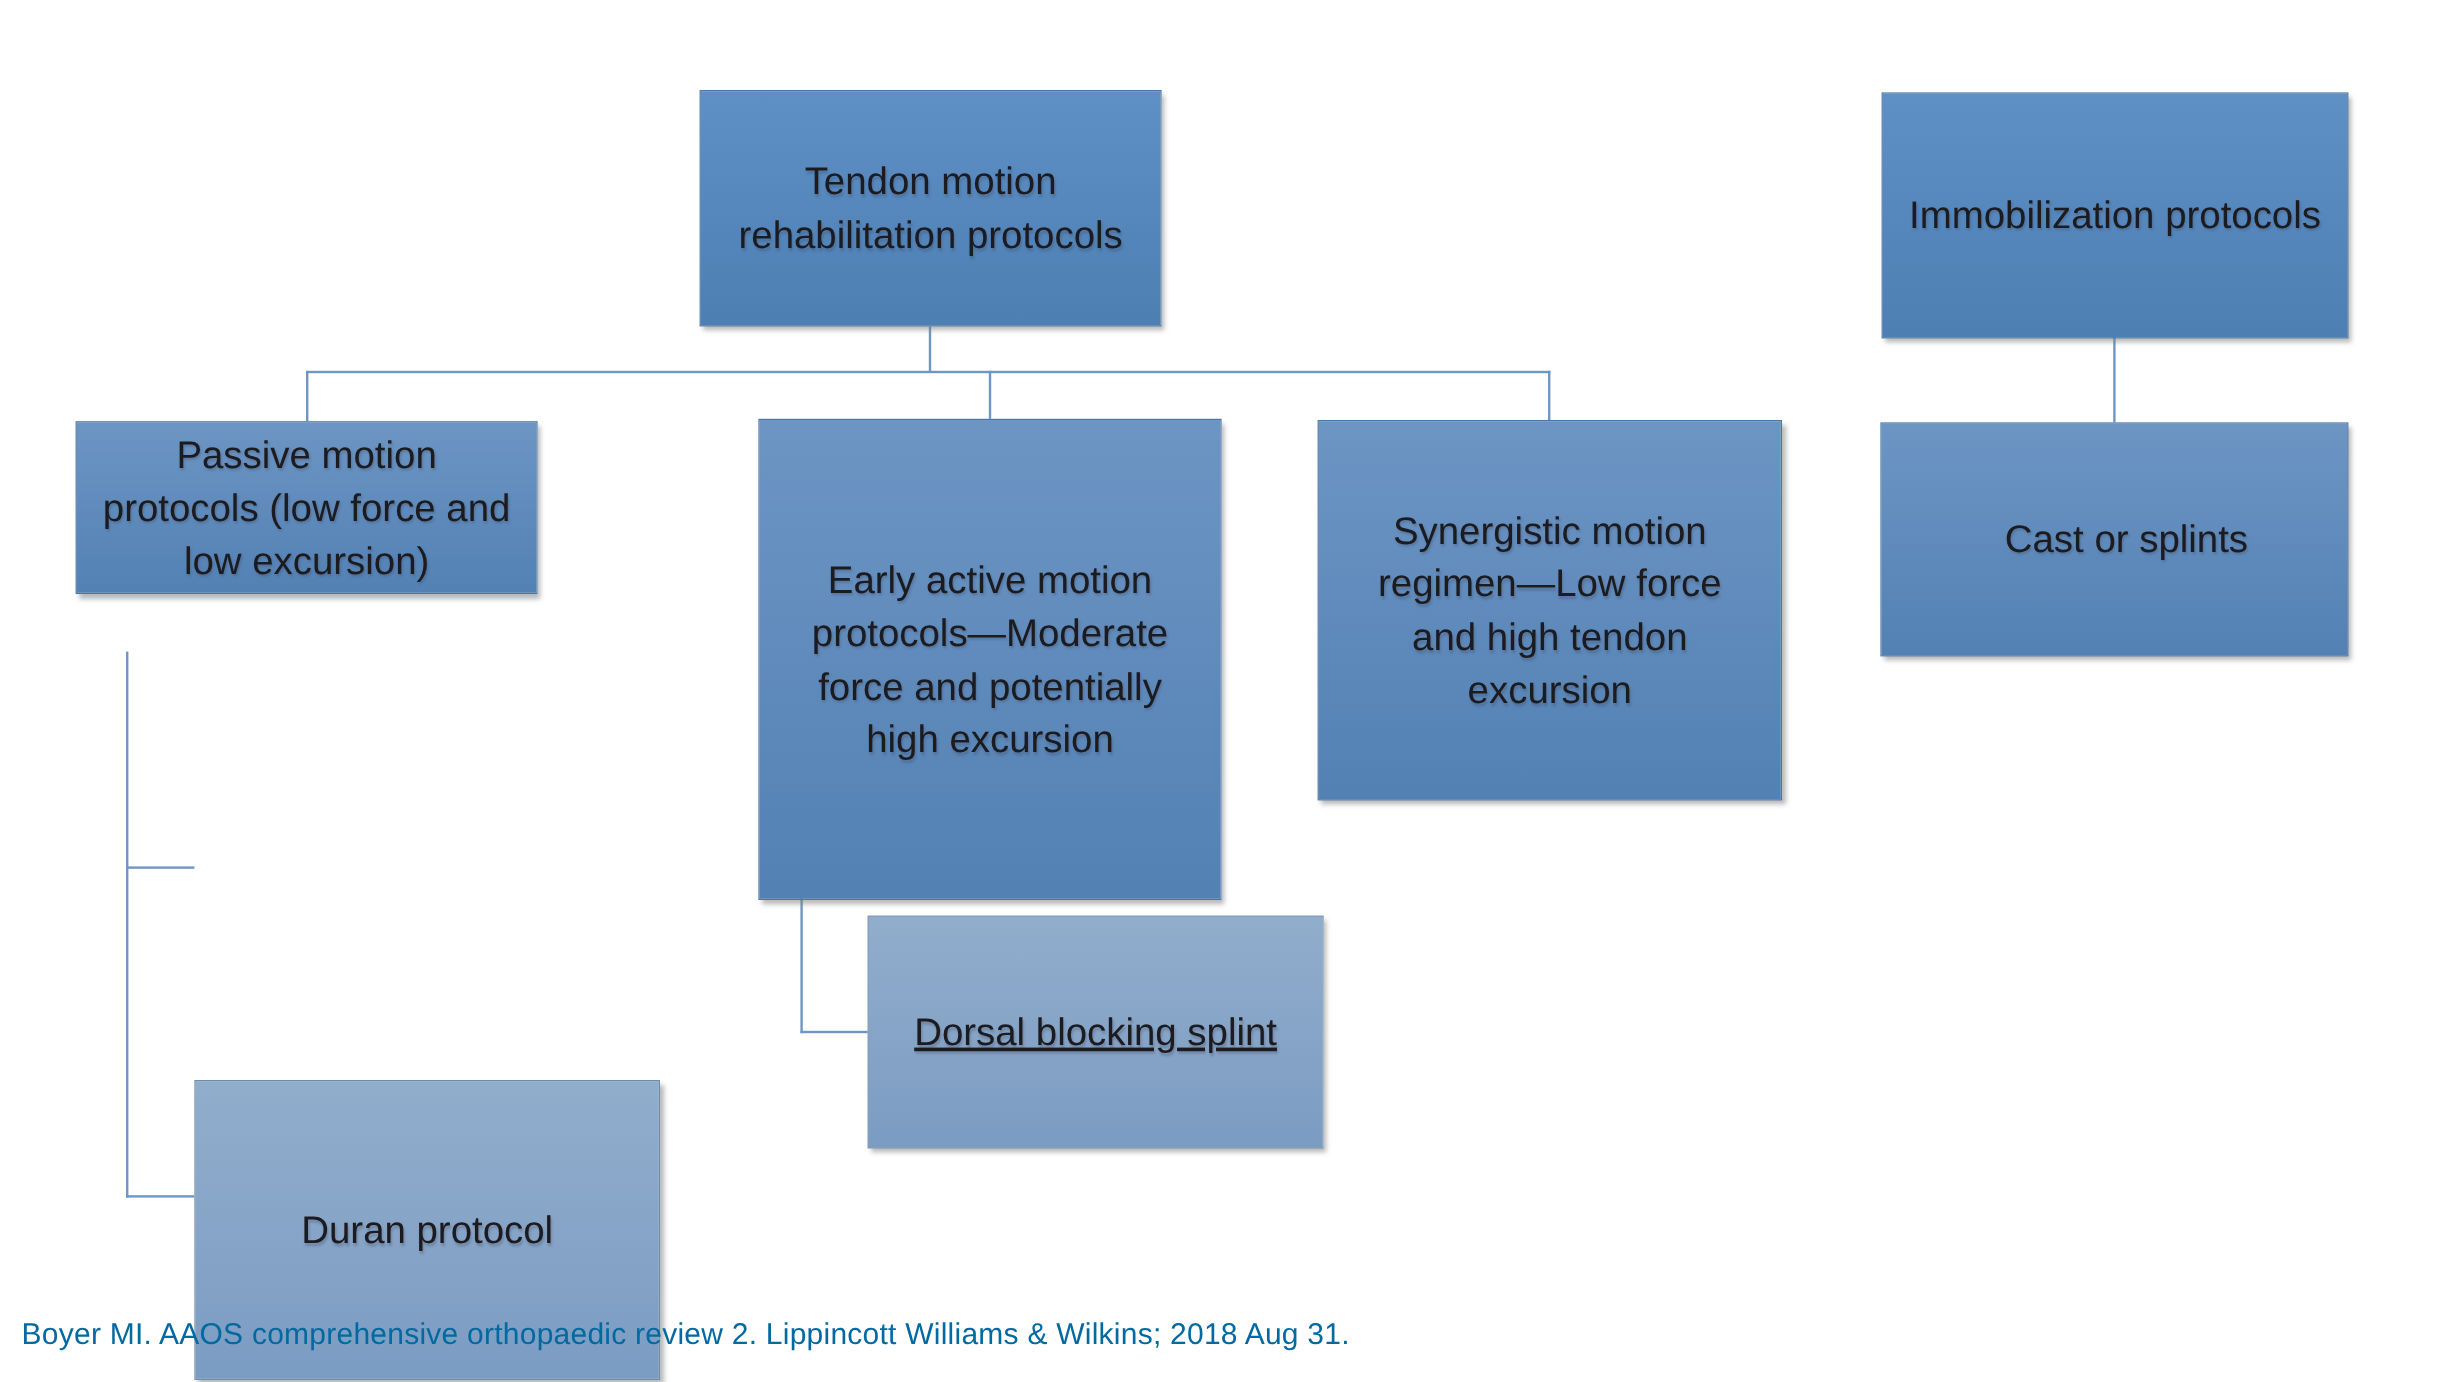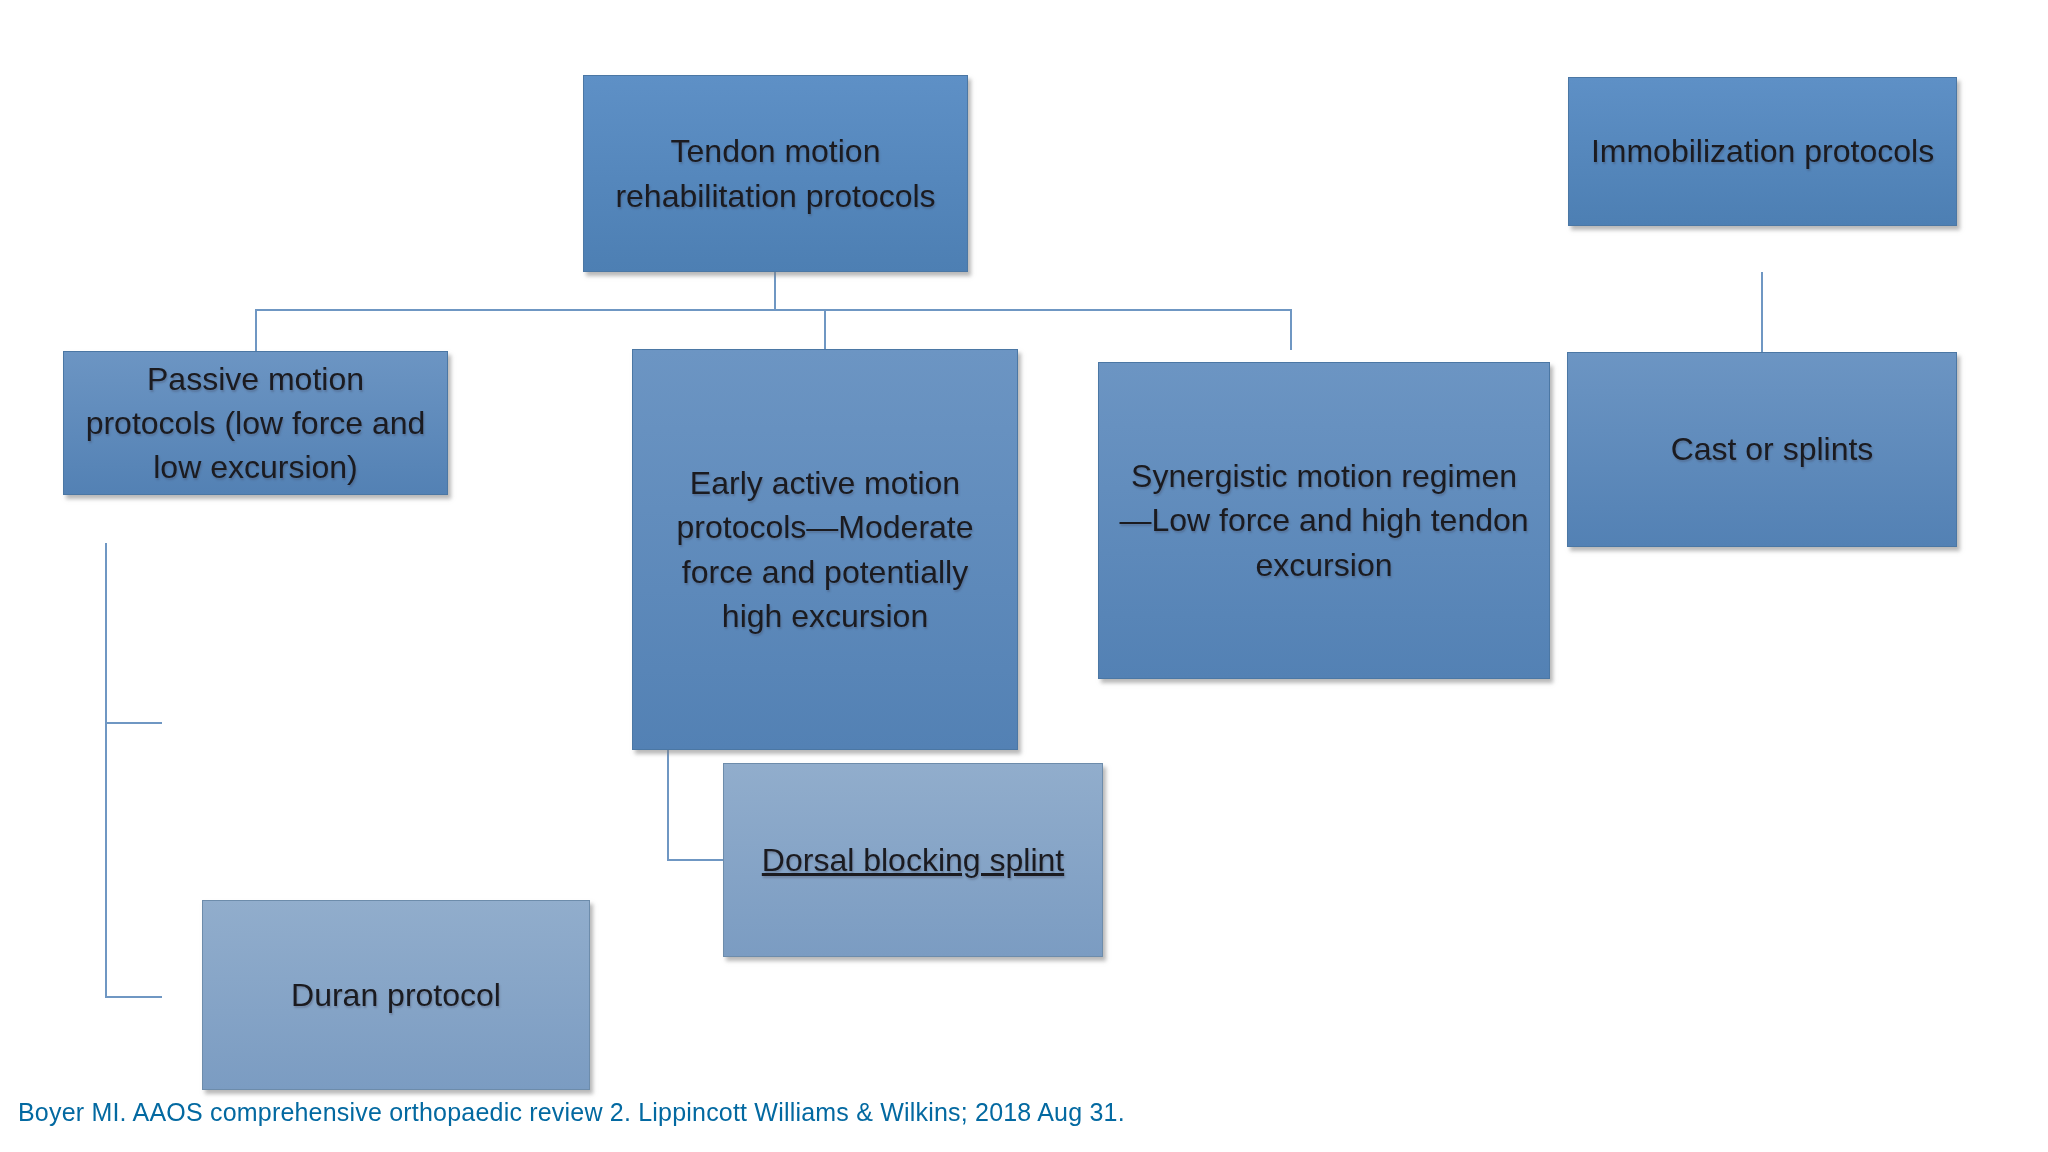--- a/index.html
+++ b/index.html
@@ -29,27 +29,27 @@
   .connector{position:absolute;background:#6f97c3;}
   .citation{
     position:absolute;
     left:18px;top:1098px;
     font-size:25px;color:#0369a1;
     letter-spacing:0.2px;
   }
 
   
   #node-tendon        {left:583px; top:75px;  width:385px; height:197px;}
-  #node-immobilization{left:1568px;top:77px;  width:389px; height:149px;}
+  #node-immobilization{left:1568px;top:77px;  width:389px; height:205px;}
   #node-passive       {left:63px;  top:351px; width:385px; height:144px;}
   #node-early-active  {left:632px; top:349px; width:386px; height:401px;align-items:center;}
-  #node-synergistic   {left:1098px;top:350px; width:452px; height:317px;margin-top:12px;}
+  #node-synergistic   {left:1098px;top:350px; width:387px; height:317px;}
   #node-cast          {left:1567px;top:352px; width:390px; height:195px;padding-left:40px;}
   #node-kleinert      {left:162px; top:627px; width:388px; height:191px;}
-  #node-duran         {left:162px; top:900px; width:388px; height:190px;margin-left:40px;}
+  #node-duran         {left:162px; top:900px; width:388px; height:250px;}
   #node-dorsal        {left:723px; top:763px; width:380px; height:194px;text-decoration:underline;}
 
   
   #c-tendon-stem   {left:774px; top:272px; width:2px;    height:38px;}
   #c-tendon-bar    {left:255px; top:309px; width:1037px; height:2px;}
   #c-drop-passive  {left:255px; top:309px; width:2px;    height:42px;}
   #c-drop-early    {left:824px; top:309px; width:2px;    height:40px;}
   #c-drop-syn      {left:1290px;top:309px; width:2px;    height:41px;}
   #c-immo-stem     {left:1761px;top:272px; width:2px;    height:80px;}
   #c-passive-trunk {left:105px; top:543px; width:2px;    height:455px;}

